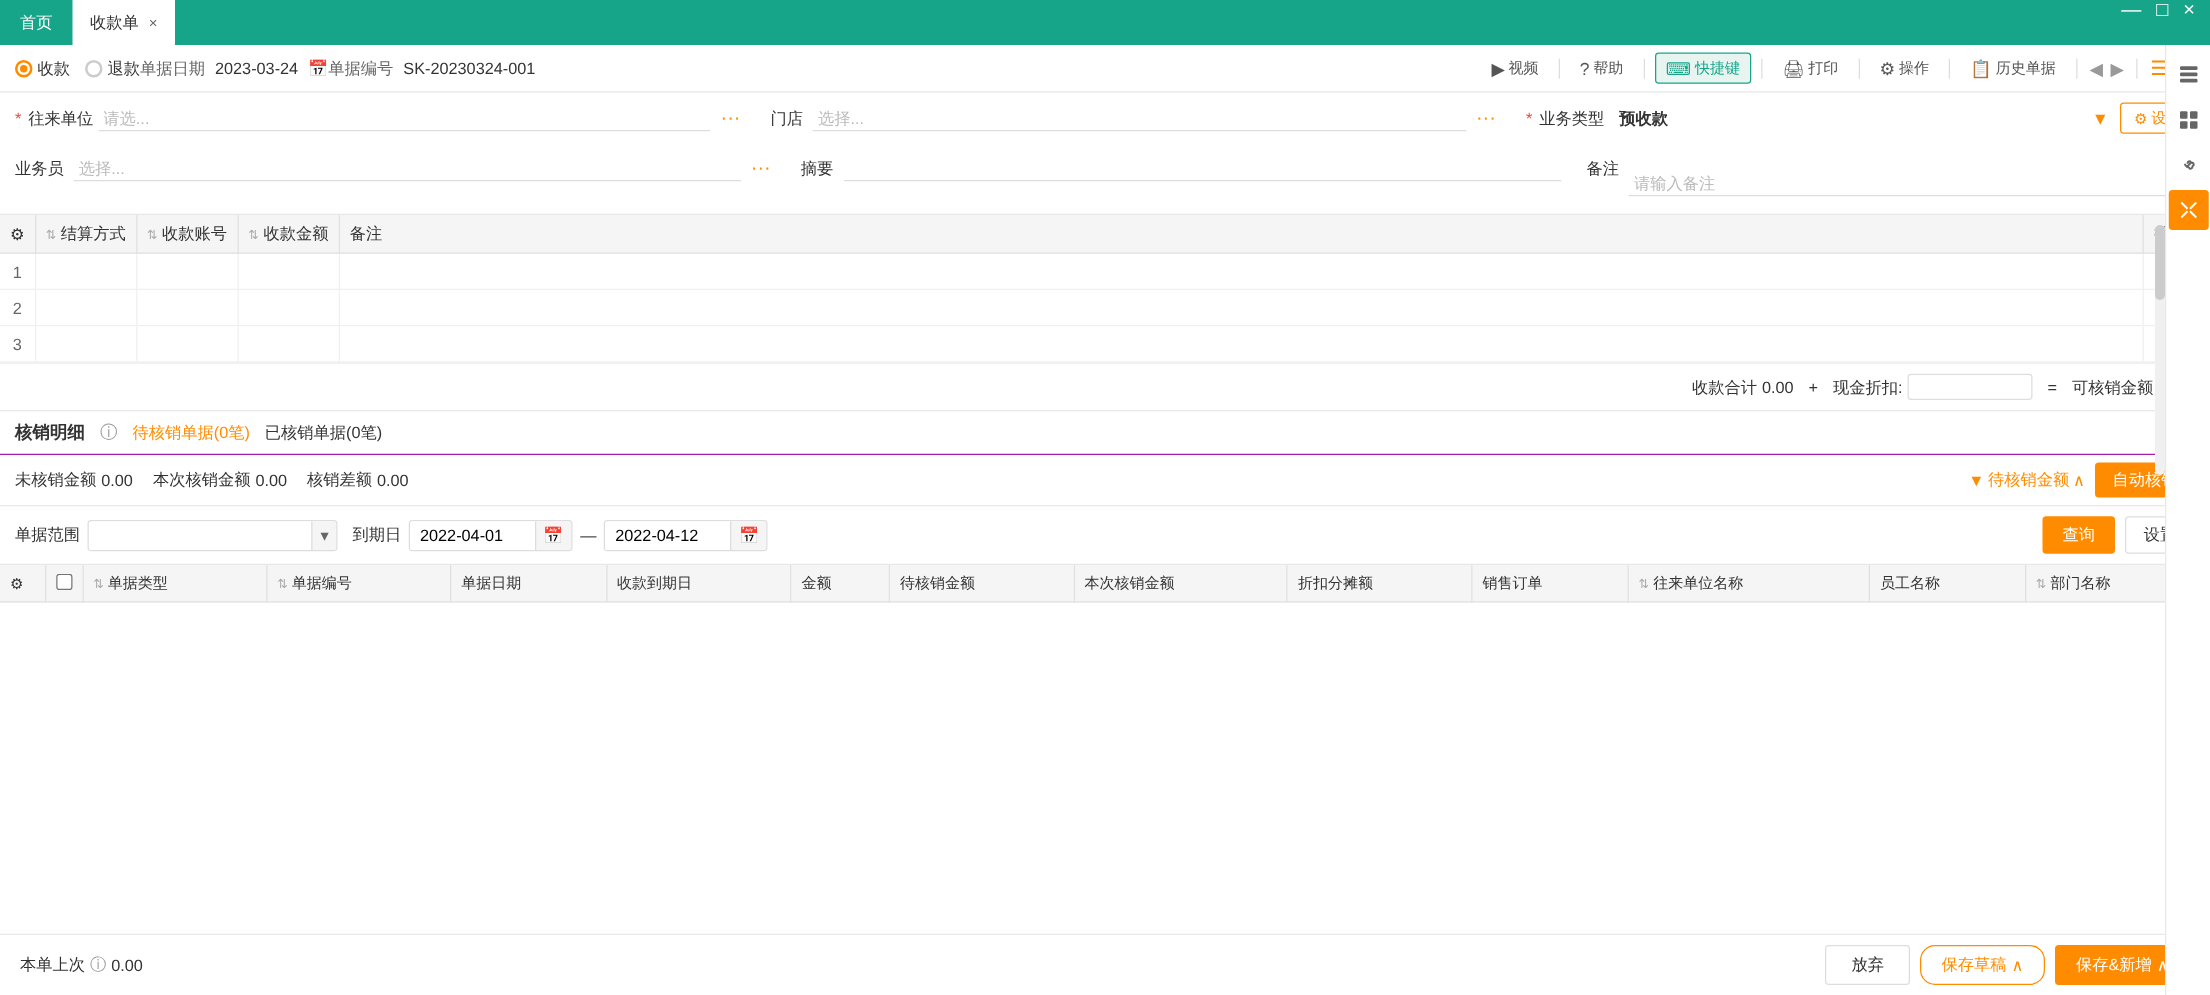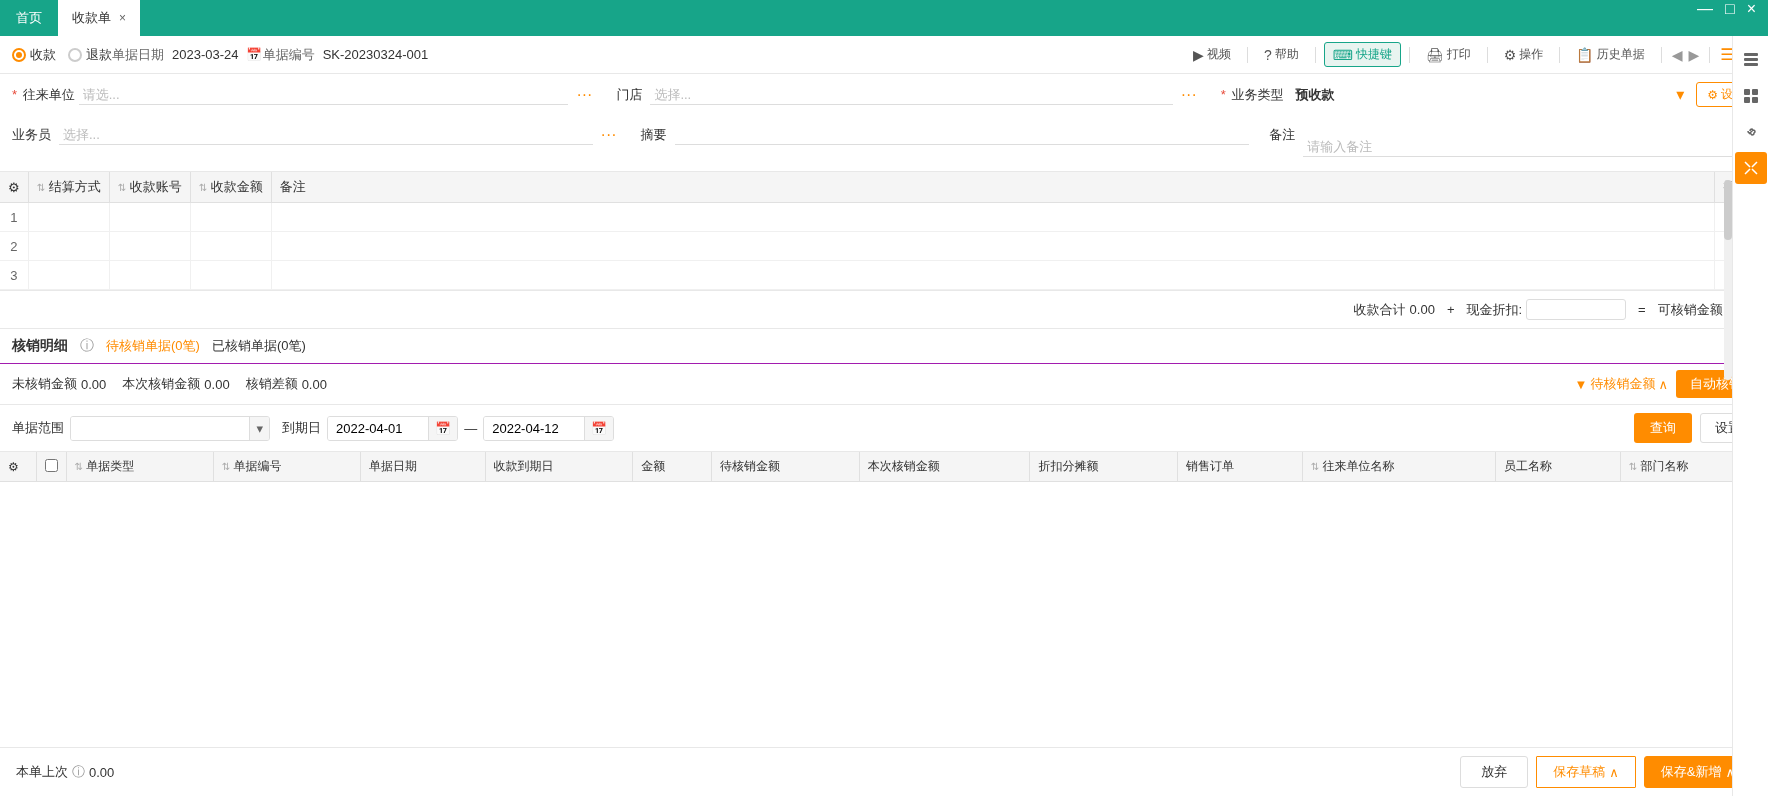--- a/index.html
+++ b/index.html
@@ -425,21 +425,21 @@
       padding: 6px 20px;
       border-radius: 3px;
       cursor: pointer;
       font-size: 13px;
     }
     .btn-save-draft {
       background: #fff;
       border: 1px solid #ff8c00;
       color: #ff8c00;
       padding: 6px 16px;
-      border-radius: 1px;
+      border-radius: 12px;
       cursor: pointer;
       font-size: 13px;
       display: flex; align-items: center; gap: 4px;
     }
     .btn-save-new {
       background: #ff8c00;
       border: 1px solid #ff8c00;
       color: #fff;
       padding: 6px 16px;
       border-radius: 3px;

